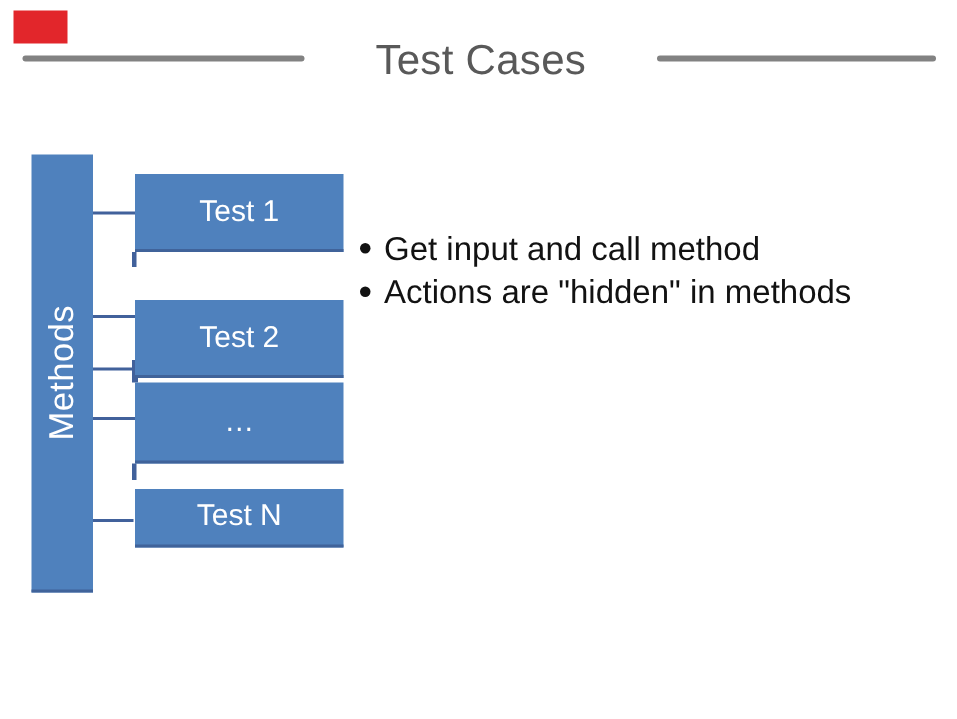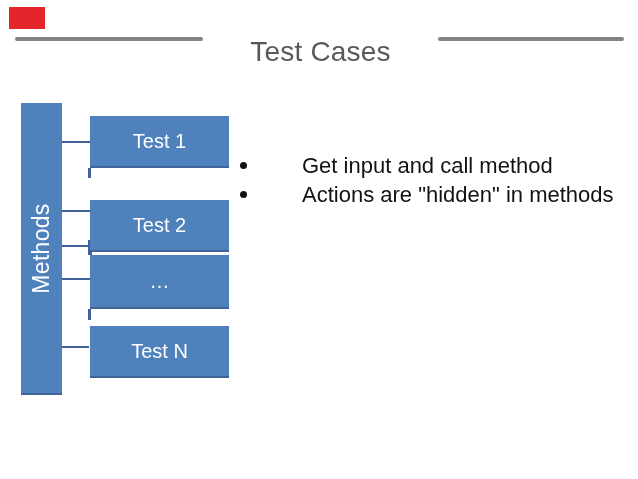--- a/index.html
+++ b/index.html
@@ -8,55 +8,55 @@
     font-family:"Liberation Sans", sans-serif;overflow:hidden;
   }
   
   .red-marker{position:absolute;left:9px;top:7px;width:36px;height:22px;background:#e2262b;}
   
   .rule{position:absolute;top:37px;height:4px;background:#828282;border-radius:2px;}
   .rule.left{left:15px;width:188px;}
   .rule.right{left:438px;width:186px;}
   .title{
     position:absolute;left:203px;top:22px;width:235px;text-align:center;
-    font-size:28px;line-height:36px;color:#595959;letter-spacing:.2px;margin-top:12px;
+    font-size:28px;line-height:36px;color:#595959;letter-spacing:.2px;
   }
   
   .methods-bar{
     position:absolute;left:21px;top:103px;width:41px;height:290px;
     background:#4f81bd;border-bottom:2px solid #40639a;
     display:flex;align-items:center;justify-content:center;
   }
   .methods-bar .vlabel{
     transform:rotate(-90deg);white-space:nowrap;color:#ffffff;
     font-size:23px;letter-spacing:.3px;
   }
   
   .tbox{
     position:absolute;left:90px;width:139px;background:#4f81bd;
     border-bottom:2px solid #40639a;box-sizing:border-box;
     color:#ffffff;font-size:20px;display:flex;align-items:center;justify-content:center;
   }
   .tbox.b1{top:116px;height:52px;}
   .tbox.b2{top:188px;height:52px;margin-top:12px;}
   .tbox.b3{top:255px;height:54px;}
-  .tbox.b4{top:326px;height:52px;}
+  .tbox.b4{top:326px;height:39px;}
   
   .conn{position:absolute;background:#41619b;}
   .conn.h1{left:62px;top:141px;width:28px;height:2px;}
   .conn.h2{left:62px;top:210px;width:28px;height:2px;}
   .conn.h3{left:62px;top:245px;width:27px;height:2px;}
   .conn.h4{left:62px;top:278px;width:28px;height:2px;}
   .conn.h5{left:62px;top:346px;width:27px;height:2px;}
   .conn.v1{left:88px;top:168px;width:3px;height:10px;}
   .conn.v2{left:88px;top:240px;width:4px;height:15px;}
   .conn.v3{left:88px;top:309px;width:3px;height:11px;}
   
   .bullets{position:absolute;left:240px;top:151px;width:390px;margin:0;padding:0;list-style:none;}
-  .bullets li{display:flex;align-items:flex-start;line-height:29px;font-size:22px;color:#121212;gap:46px;}
+  .bullets li{display:flex;align-items:flex-start;line-height:29px;font-size:22px;color:#121212;}
   .bullets .dot{flex:0 0 auto;width:7px;height:7px;border-radius:50%;background:#121212;margin:11px 9px 0 0;}
 </style>
 </head>
 <body>
 
 <div class="slide">
 
   <div class="red-marker"></div>
 
   <div class="rule left"></div>

